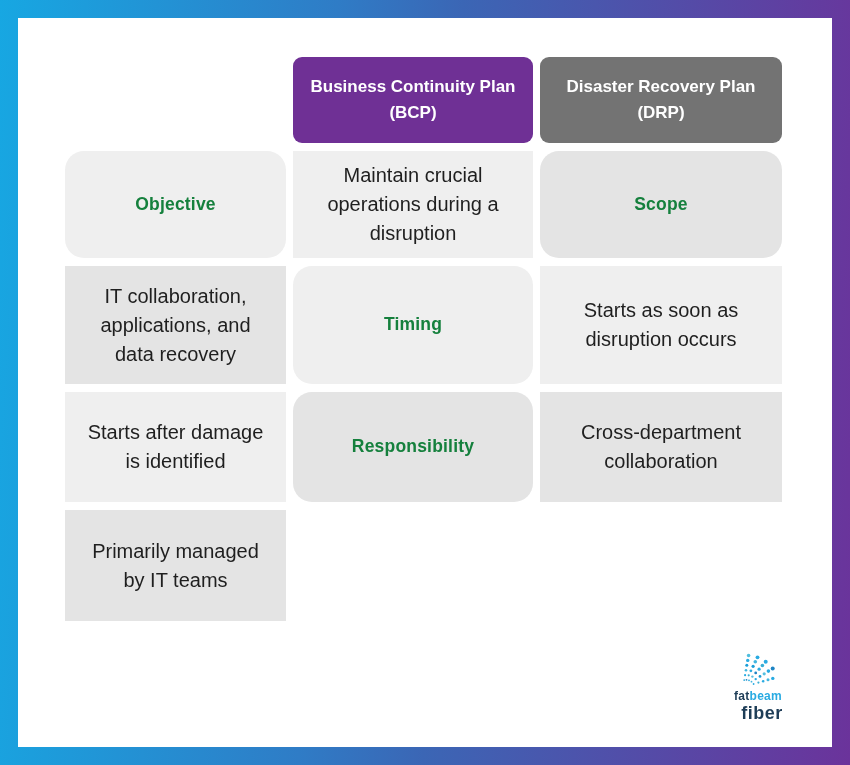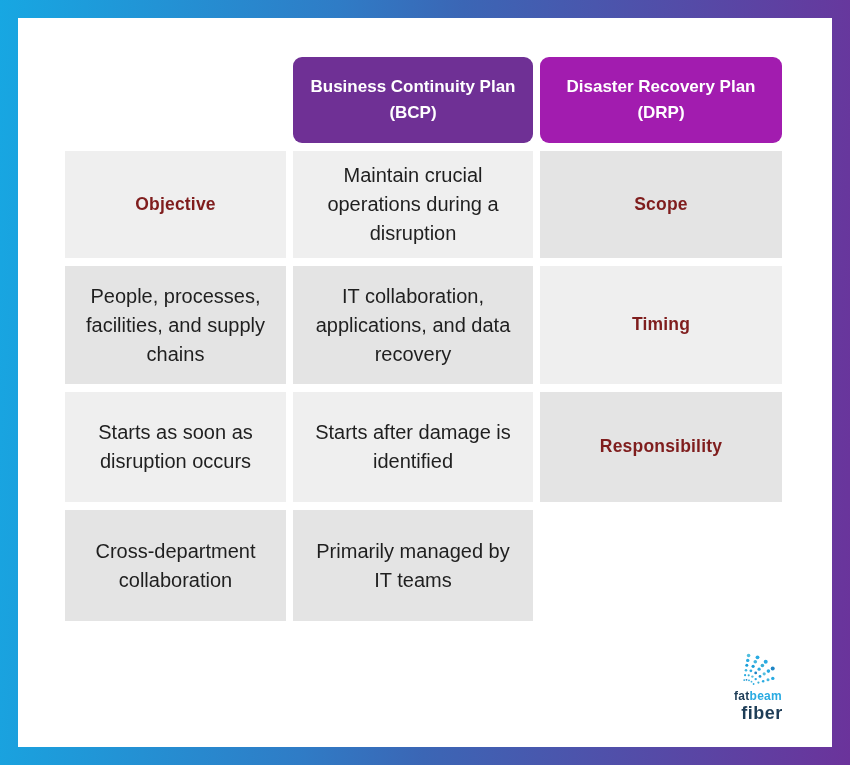--- a/index.html
+++ b/index.html
@@ -23,27 +23,27 @@
     grid-template-rows:86px 107px 118px 110px 111px;
     column-gap:7px;row-gap:8px;
   }
   .hcell{
     border-radius:9px;
     display:flex;align-items:center;justify-content:center;text-align:center;
     color:#ffffff;font-weight:bold;font-size:17px;line-height:1.55;
     padding:0 14px;
   }
   .hcell.bcp{background:#6f3095;}
-  .hcell.drp{background:#a21caf;}
+  .hcell.drp{background:#737373;}
   .cell{
     display:flex;align-items:center;justify-content:center;text-align:center;
     font-size:20px;line-height:1.45;color:#1f1f1f;
     padding:0 16px;
   }
-  .cell.label{font-weight:bold;font-size:17.5px;color:#7f1d1d;letter-spacing:0.2px;}
+  .cell.label{font-weight:bold;font-size:17.5px;color:#15803d;letter-spacing:0.2px;border-radius:19px;}
   .row-odd{background:#efefef;}
   .row-even{background:#e4e4e4;}
   .spacer{background:transparent;}
   .logo{
     position:absolute;left:690px;top:631px;width:100px;
     text-align:center;line-height:1;
   }
   .logo svg{display:block;margin:0 auto 1px auto;}
   .wordmark{font-size:12px;font-weight:bold;color:#1e3d57;letter-spacing:0.3px;}
   .wordmark .accent{color:#29abe2;}
@@ -58,21 +58,20 @@
     <div class="table">
 
       <div class="spacer"></div>
       <div class="hcell bcp">Business Continuity Plan (BCP)</div>
       <div class="hcell drp">Disaster Recovery Plan (DRP)</div>
 
       <div class="cell label row-odd">Objective</div>
       <div class="cell row-odd">Maintain crucial operations during a disruption</div>
 
       <div class="cell label row-even">Scope</div>
-      <div class="cell row-even">People, processes, facilities, and supply chains</div>
       <div class="cell row-even">IT collaboration, applications, and data recovery</div>
 
       <div class="cell label row-odd">Timing</div>
       <div class="cell row-odd">Starts as soon as disruption occurs</div>
       <div class="cell row-odd">Starts after damage is identified</div>
 
       <div class="cell label row-even">Responsibility</div>
       <div class="cell row-even">Cross-department collaboration</div>
       <div class="cell row-even">Primarily managed by IT teams</div>
     </div>

